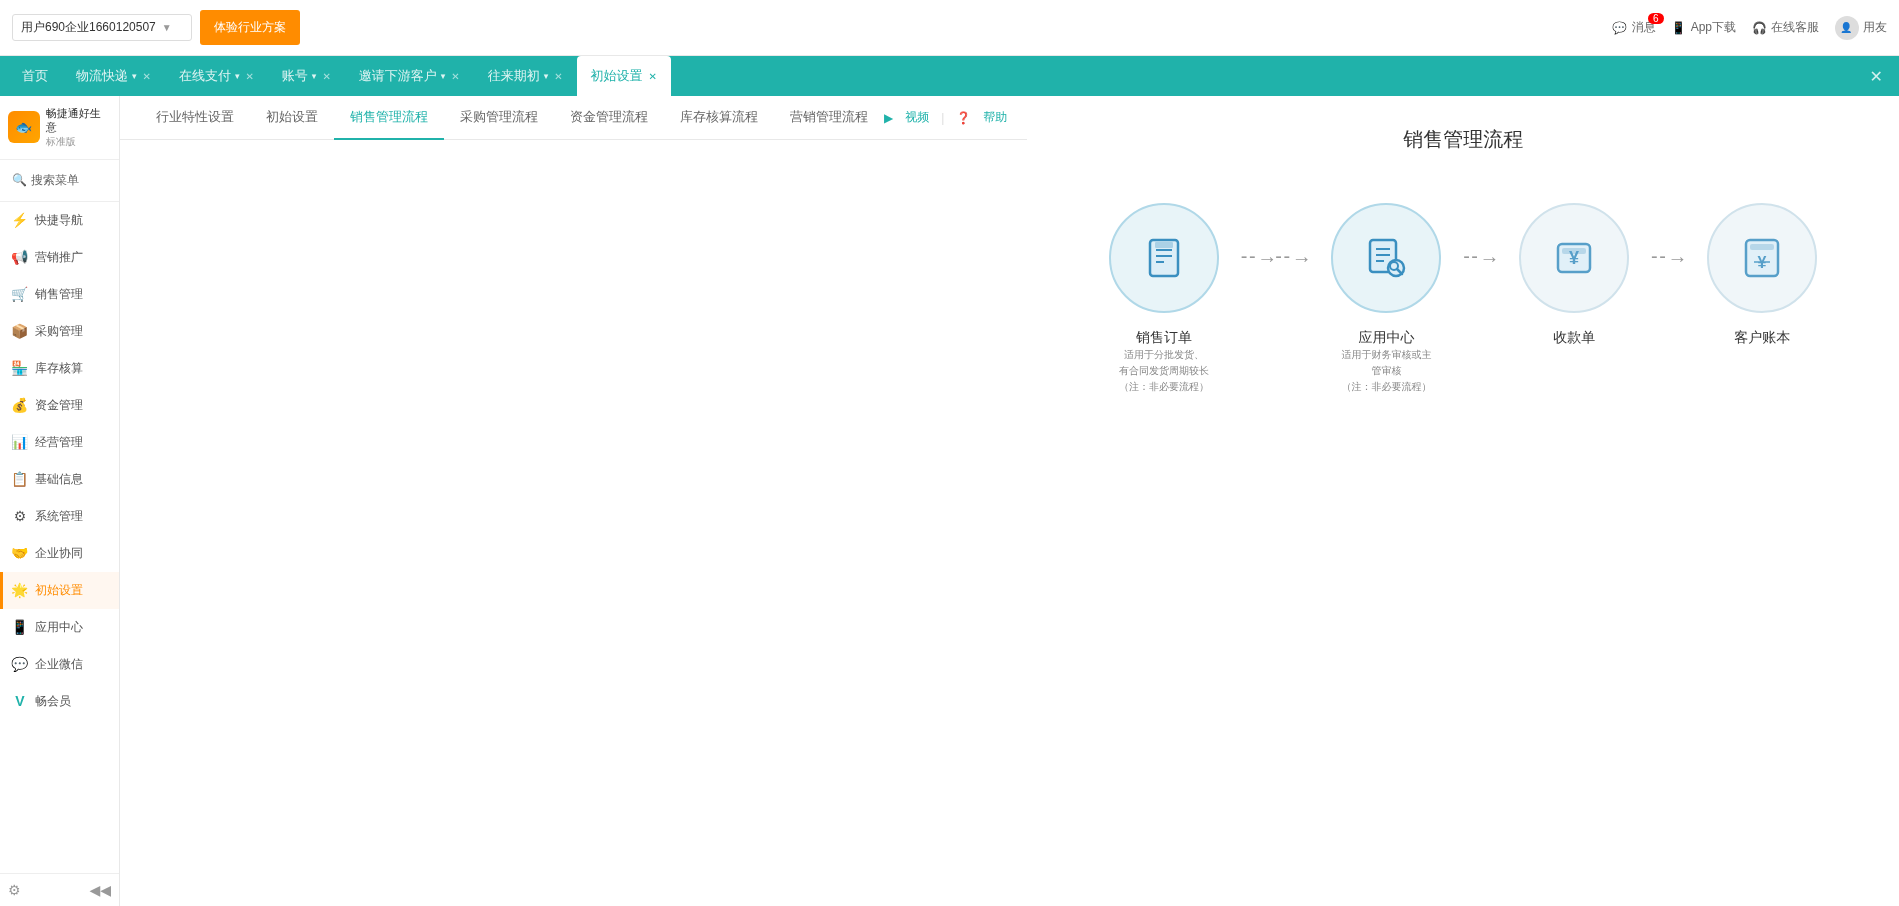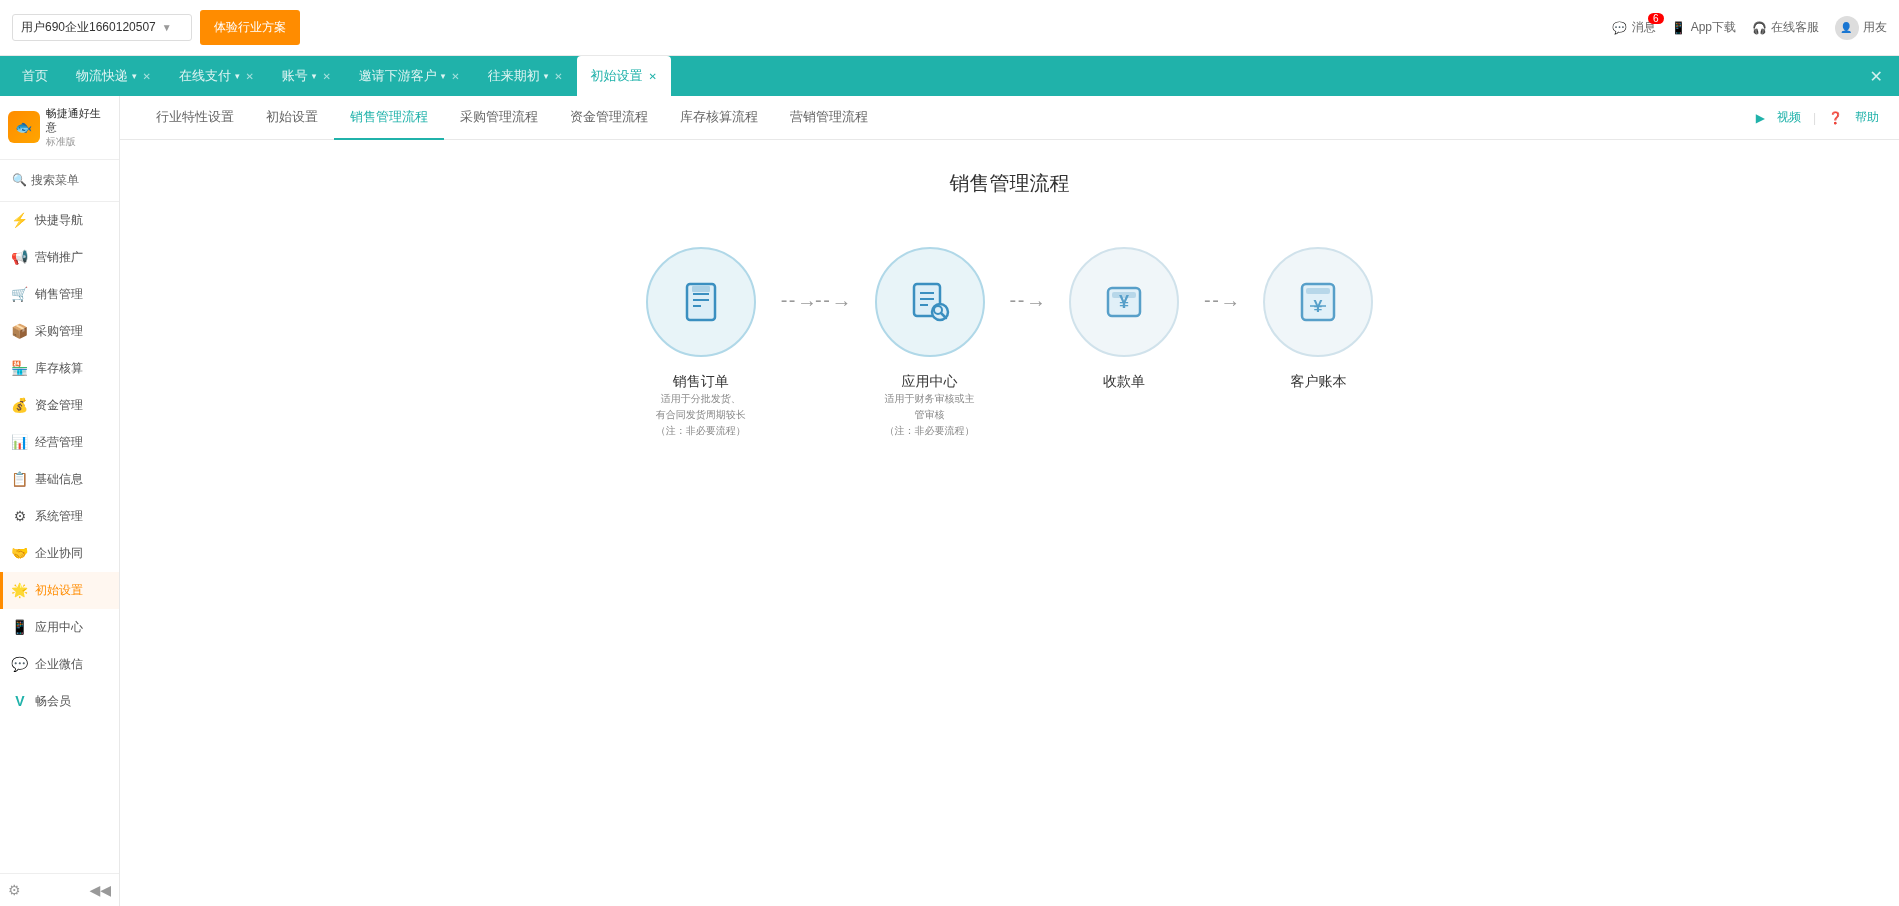--- a/index.html
+++ b/index.html
@@ -36,21 +36,21 @@
     .logo-sub { font-size: 10px; color: #999; }
     .sidebar-search { padding: 8px; border-bottom: 1px solid #eee; }
     .search-btn { width: 100%; display: flex; align-items: center; gap: 4px; color: #666; font-size: 12px; cursor: pointer; padding: 4px; }
     .sidebar-item { padding: 10px 8px; display: flex; align-items: center; gap: 6px; color: #555; font-size: 12px; cursor: pointer; border-left: 3px solid transparent; }
     .sidebar-item.active { background: #fff7f0; color: #ff8c00; border-left: 3px solid #ff8c00; }
     .sidebar-item .icon { font-size: 14px; width: 18px; text-align: center; }
     .sidebar-bottom { margin-top: auto; border-top: 1px solid #eee; padding: 8px; display: flex; justify-content: space-between; align-items: center; }
     .sidebar-bottom-btn { color: #999; font-size: 14px; cursor: pointer; }
 
     
-    .content-area { flex: 1; display: flex; flex-direction: column; overflow: hidden; background: #fff; }
+    .content-area { flex: 1; display: flex; flex-direction: row; overflow: hidden; background: #fff; }
 
     
     .sub-tabs { display: flex; align-items: center; padding: 0 20px; border-bottom: 1px solid #e8e8e8; height: 44px; background: #fff; flex-shrink: 0; }
     .sub-tab { padding: 0 16px; height: 44px; display: flex; align-items: center; color: #666; font-size: 13px; cursor: pointer; border-bottom: 2px solid transparent; white-space: nowrap; }
     .sub-tab.active { color: #20b2aa; border-bottom: 2px solid #20b2aa; font-weight: 500; }
     .sub-tab-actions { margin-left: auto; display: flex; align-items: center; gap: 12px; color: #20b2aa; font-size: 12px; cursor: pointer; }
 
     
     .page-content { flex: 1; overflow-y: auto; padding: 30px 40px; }
     .page-title { text-align: center; font-size: 20px; color: #333; margin-bottom: 50px; font-weight: normal; }

